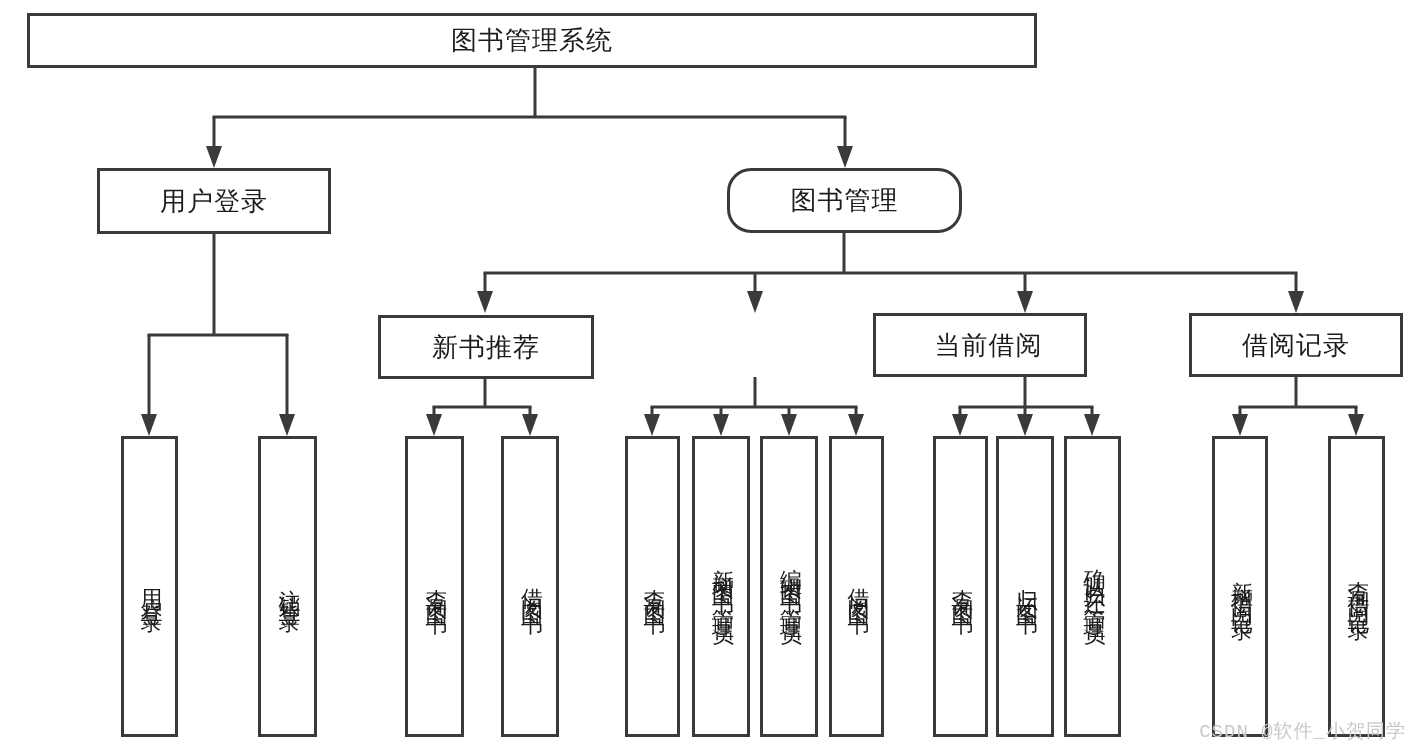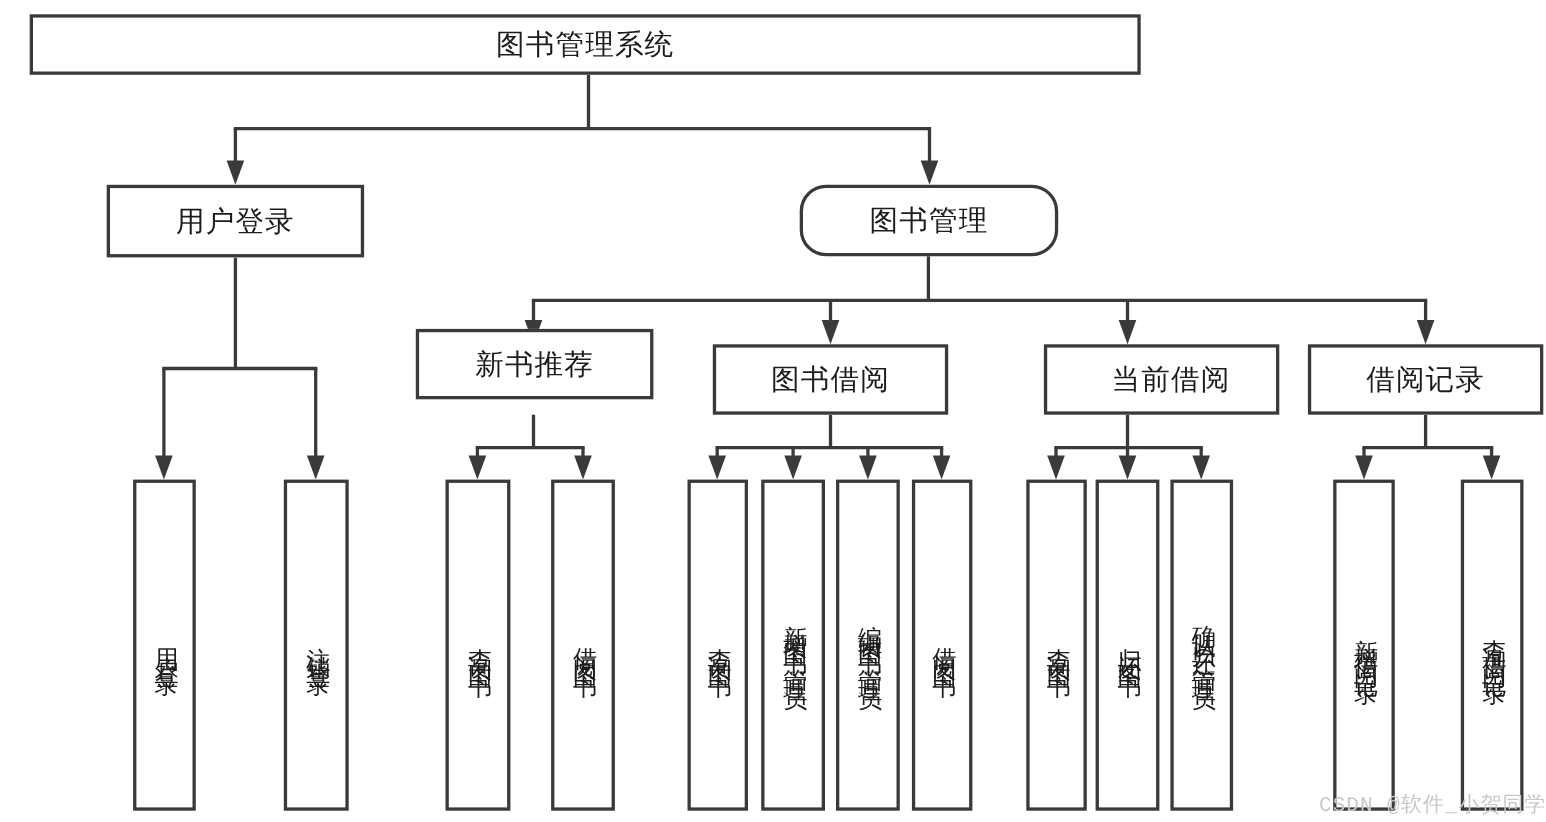--- a/index.html
+++ b/index.html
@@ -127,23 +127,22 @@
       <line x1="1341" y1="407" x2="1341" y2="418"></line>
       <polygon points="1341,436 1333,414 1349,414"></polygon>
     </g>
   </svg>
 
   <div class="node" style="left:12px;top:13px;width:1010px;height:55px;">图书管理系统</div>
 
   <div class="node" style="left:82px;top:168px;width:234px;height:66px;">用户登录</div>
   <div class="node" style="left:712px;top:168px;width:235px;height:65px;border-radius:24px;">图书管理</div>
 
-  <div class="node" style="left:363px;top:299px;width:216px;height:64px;">新书推荐</div>
-  <div class="node" style="left:633px;top:313px;width:214px;height:64px;">图书借阅</div>
-  <div class="node" style="left:934px;top:313px;width:214px;height:64px;padding-left:17px;">当前借阅</div>
+  <div class="node" style="left:363px;top:315px;width:216px;height:64px;">新书推荐</div>
+  <div class="node" style="left:858px;top:313px;width:214px;height:64px;padding-left:17px;">当前借阅</div>
   <div class="node" style="left:1174px;top:313px;width:214px;height:64px;">借阅记录</div>
 
   <div class="node vnode" style="left:106px;top:436px;width:57px;height:301px;">用户登录</div>
   <div class="node vnode" style="left:243px;top:436px;width:59px;height:301px;">注销登录</div>
 
   <div class="node vnode" style="left:390px;top:436px;width:59px;height:301px;">查询图书</div>
   <div class="node vnode" style="left:486px;top:436px;width:58px;height:301px;">借阅图书</div>
 
   <div class="node vnode" style="left:610px;top:436px;width:55px;height:301px;">查询图书</div>
   <div class="node vnode" style="left:677px;top:436px;width:58px;height:301px;">新增图书（管理员）</div>

